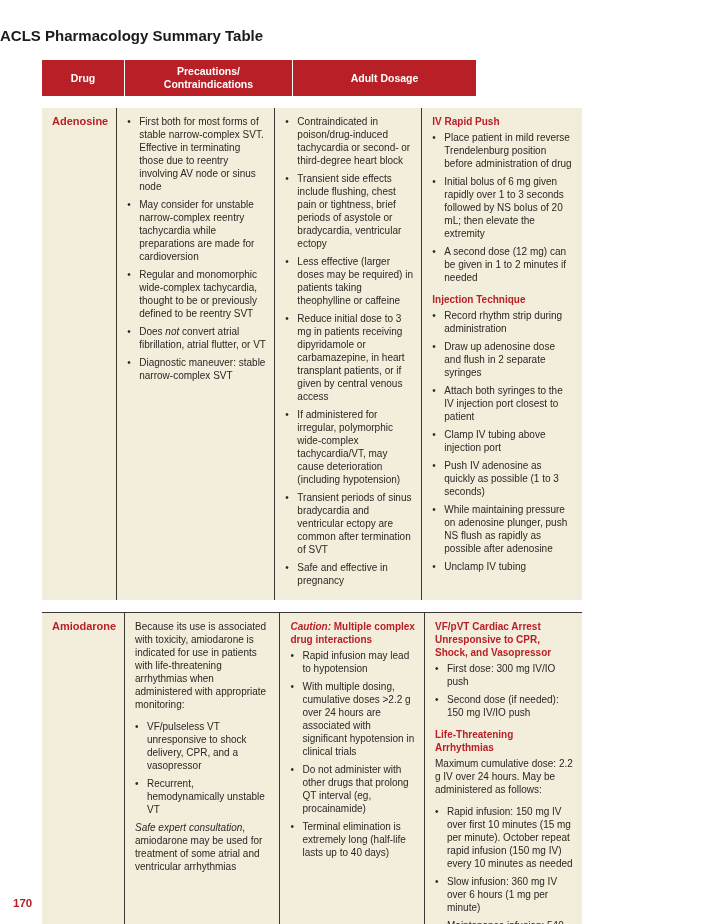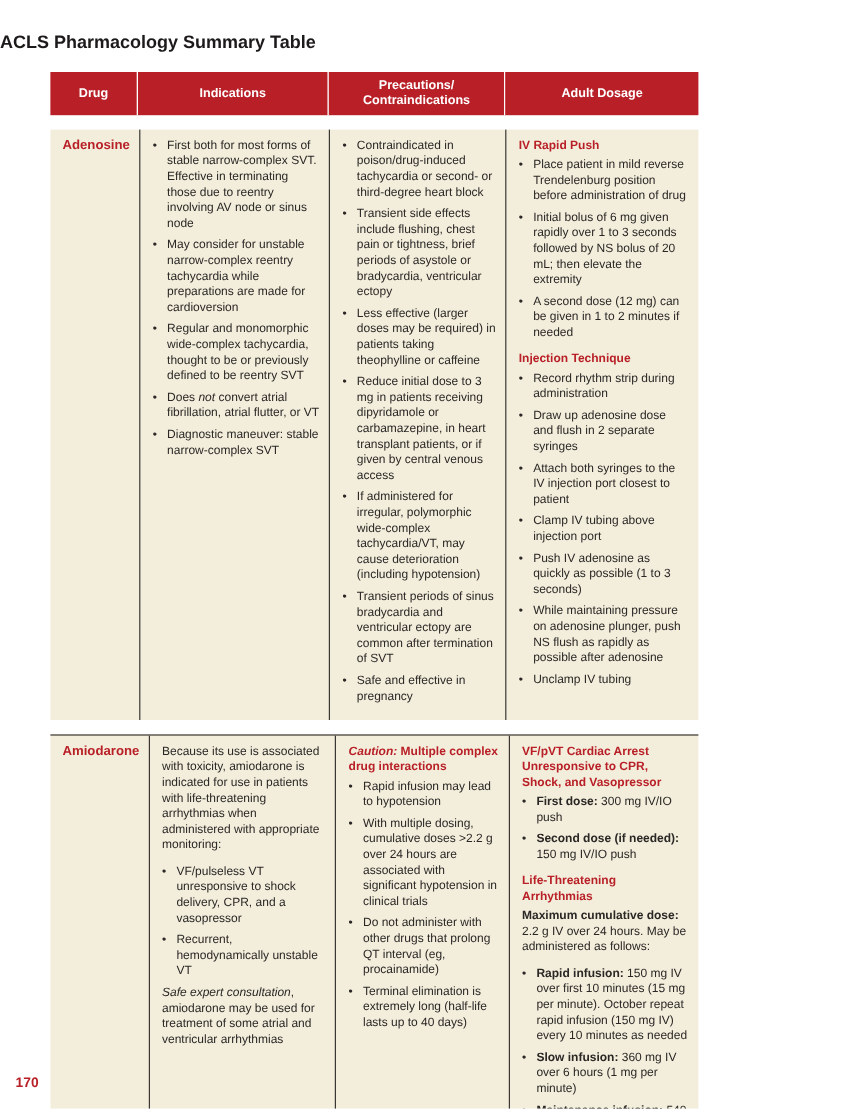--- a/index.html
+++ b/index.html
@@ -34,41 +34,40 @@
   .cell { font-size:10px; line-height:13px; padding:7px 8px 8px 10px; }
   .cell + .cell { border-left:1px solid var(--line,#3a3733); }
   .cell > :first-child { margin-top:0; }
   .drug-name { color:var(--red,#b81f26); font-weight:bold; font-size:11px; }
   .blk-heading { color:var(--red,#b81f26); font-weight:bold; margin:9px 0 3px; }
   .blk-para { margin:0 0 9px; }
   .blk-bullet { display:flex; margin:0 0 5px; }
   .blk-bullet .dot { flex:0 0 12px; width:12px; }
   .blk-bullet .btext { flex:1; }
   .seg-i { font-style:italic; }
-  .seg-b { font-weight:bold; }
+  .seg-b { font-weight:normal; }
   .continued {
     margin-top:4px; padding-right:2px; text-align:right;
     font-style:italic; font-size:10px; color:#2a2725;
   }
   .page-number {
     position:absolute; left:13px; top:897px;
     color:var(--red,#b81f26); font-weight:bold; font-size:11.5px;
   }
 </style>
 </head>
 <body>
 
 <div class="page">
 
   <div class="title">ACLS Pharmacology Summary Table</div>
 
   <div class="table-wrap">
     <div class="header-row">
       <div class="hcell col-drug">Drug</div>
-      <div class="hcell col-ind">Indications</div>
       <div class="hcell col-pre">Precautions/
 Contraindications</div>
       <div class="hcell col-dos">Adult Dosage</div>
     </div>
 
     <div id="table-body">
         <div class="body-row">
           <div class="cell col-drug">
             <div class="drug-name">Adenosine</div>
           </div>

